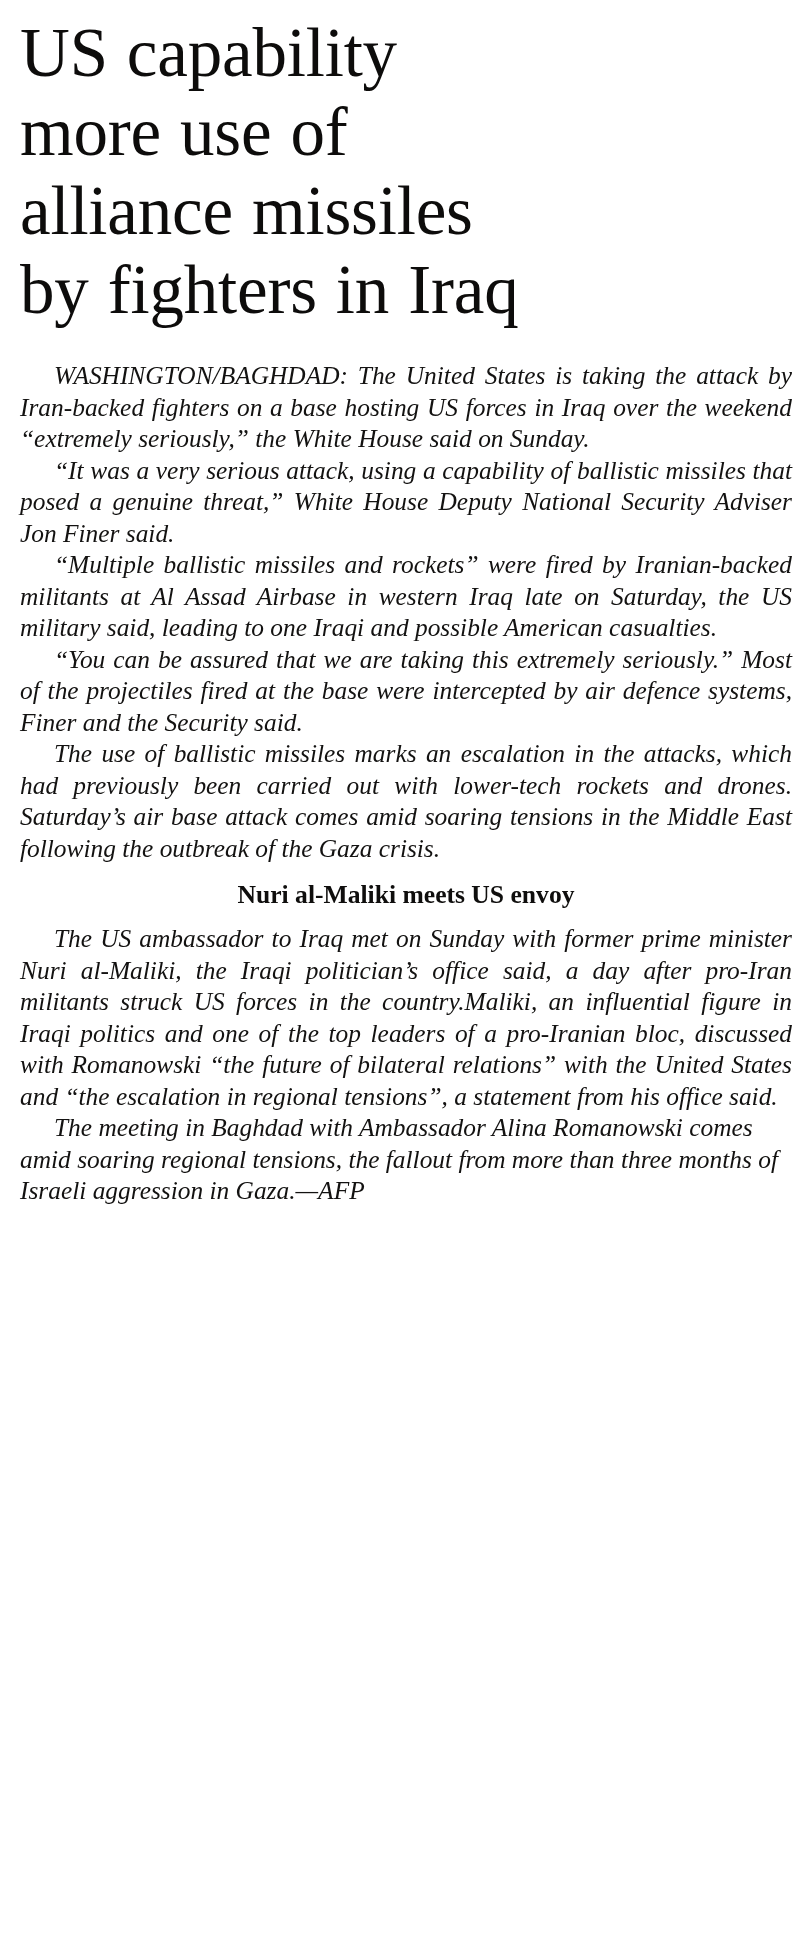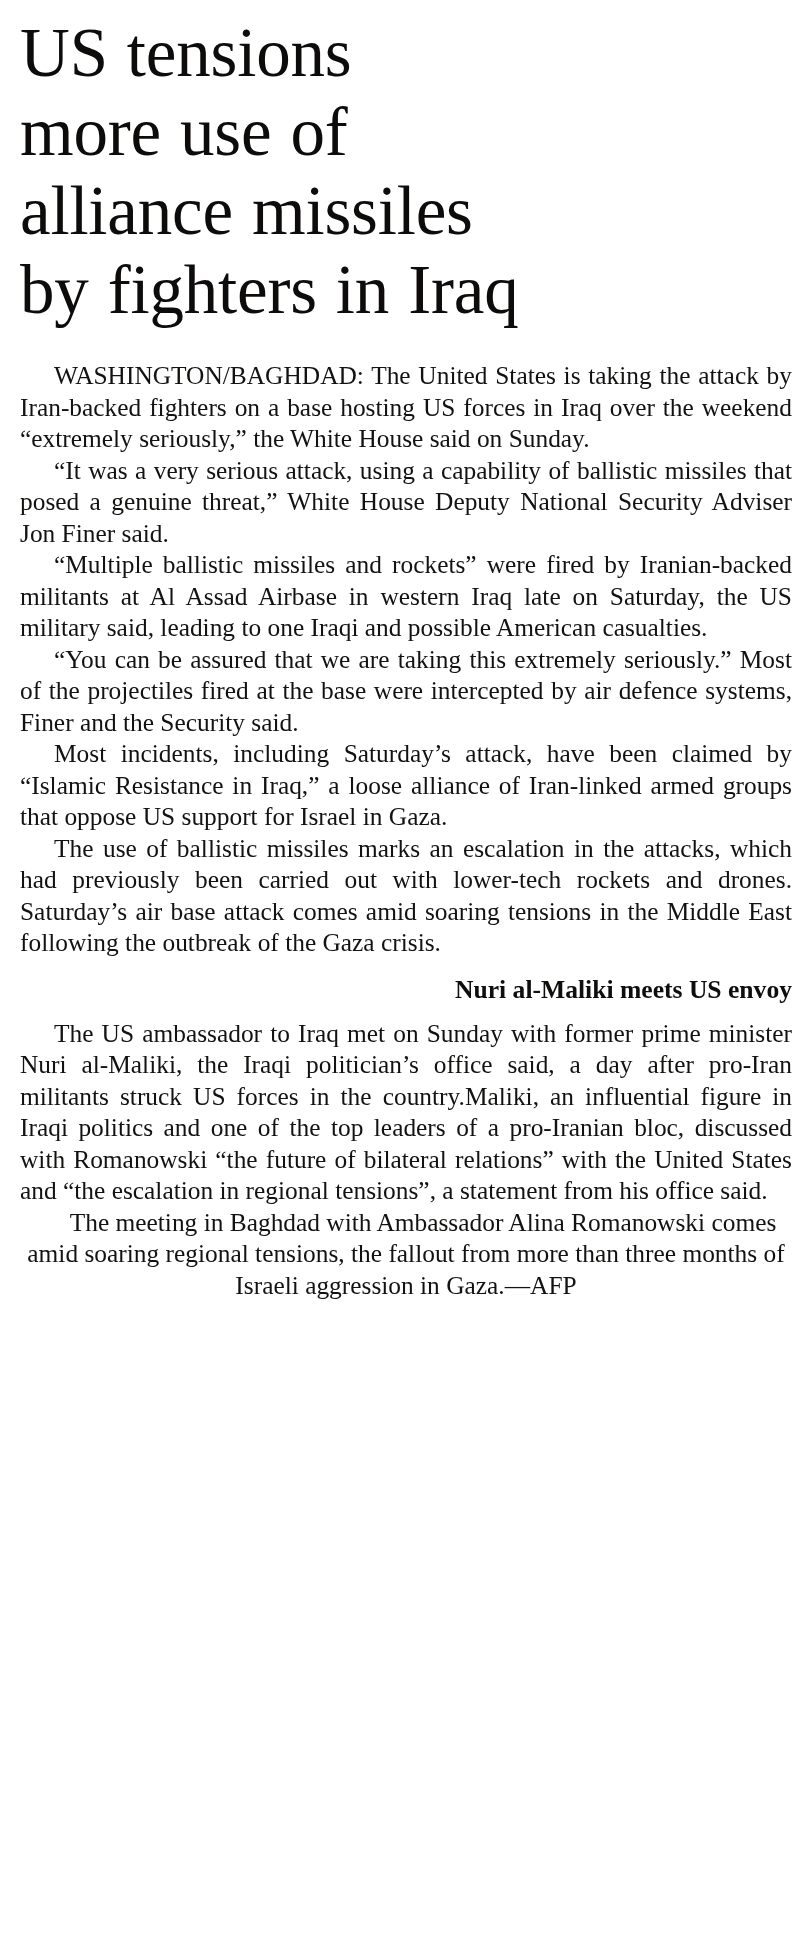--- a/index.html
+++ b/index.html
@@ -55,57 +55,57 @@
     margin: 0;
     padding: 0;
     font-size: 25.4px;
     line-height: 31.5px;
     text-align: justify;
     text-justify: inter-word;
     text-indent: 34px;
     color: #131211;
     hyphens: manual;
     word-spacing: 0px;
+    font-style: italic;
   }
 
   p.para.last {
-    text-align: center;
+    text-align: left;
   }
 
   
   h2.subhead {
     margin: 16px 0 13px 0;
     padding: 0;
     font-size: 25.6px;
     line-height: 30px;
     font-weight: 700;
-    text-align: right;
+    text-align: center;
     color: #0f0e0d;
     letter-spacing: 0px;
   }
 </style>
 </head>
 <body>
 
 <div class="page">
   <article class="article">
 
     <h1 class="headline">
-      <span class="hl-line">US tensions</span>
+      <span class="hl-line">US capability</span>
       <span class="hl-line">more use of</span>
       <span class="hl-line">alliance missiles</span>
       <span class="hl-line">by fighters in Iraq</span>
     </h1>
 
     <div class="body-wrap">
       <p class="para">WASHINGTON/BAGHDAD: The United States is taking the attack by Iran-backed fighters on a base hosting US forces in Iraq over the weekend “extremely seriously,” the White House said on Sunday.</p>
       <p class="para">“It was a very serious attack, using a capability of ballistic missiles that posed a genuine threat,” White House Deputy National Security Adviser Jon Finer said.</p>
       <p class="para">“Multiple ballistic missiles and rockets” were fired by Iranian-backed militants at Al Assad Airbase in western Iraq late on Saturday, the US military said, leading to one Iraqi and possible American casualties.</p>
       <p class="para">“You can be assured that we are taking this extremely seriously.” Most of the projectiles fired at the base were intercepted by air defence systems, Finer and the Security said.</p>
-      <p class="para">Most incidents, including Saturday’s attack, have been claimed by “Islamic Resistance in Iraq,” a loose alliance of Iran-linked armed groups that oppose US support for Israel in Gaza.</p>
       <p class="para">The use of ballistic missiles marks an escalation in the attacks, which had previously been carried out with lower-tech rockets and drones. Saturday’s air base attack comes amid soaring tensions in the Middle East following the outbreak of the Gaza crisis.</p>
 
       <h2 class="subhead">Nuri  al-Maliki meets US envoy</h2>
 
       <p class="para">The  US ambassador to Iraq met on Sunday with former prime minister Nuri  al-Maliki, the Iraqi politician’s office said, a day after pro-Iran  militants struck US forces in the country.Maliki, an influential figure in Iraqi  politics and one of the top leaders of a pro-Iranian bloc, discussed  with Romanowski  “the future of bilateral relations” with the United  States and  “the escalation in regional tensions”, a statement from his  office said.</p>
       <p class="para last">The meeting in Baghdad  with Ambassador Alina Romanowski comes amid soaring regional tensions, the fallout from more than three months of Israeli aggression in Gaza.—AFP</p>
     </div>
 
   </article>
 </div>

